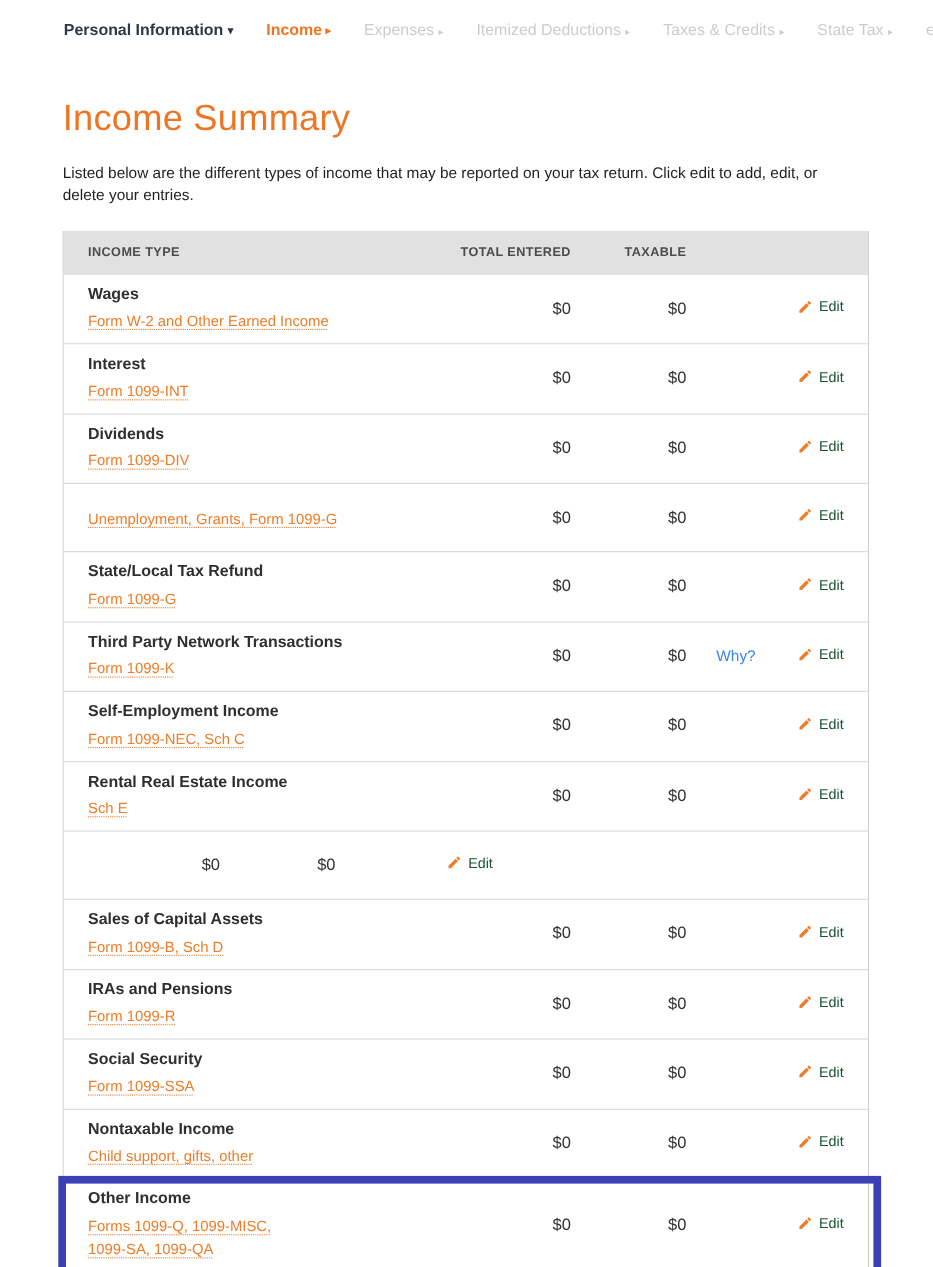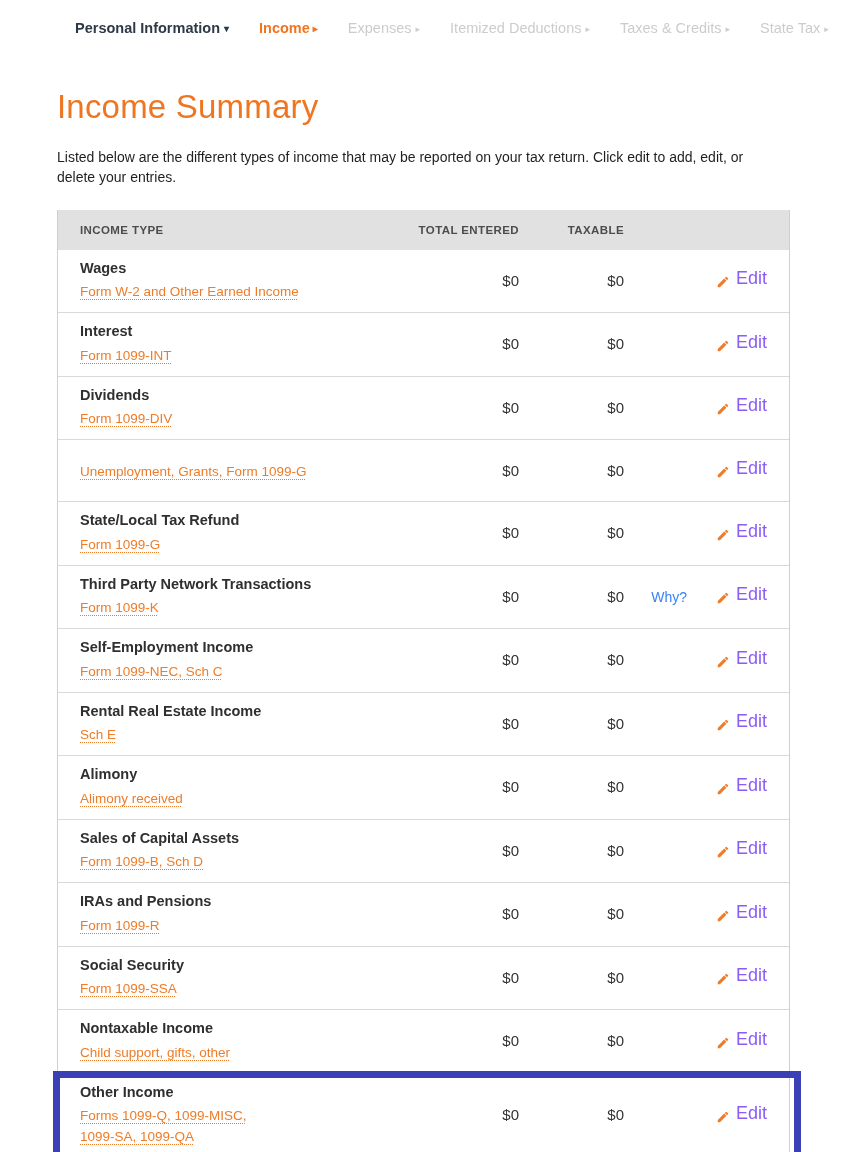--- a/index.html
+++ b/index.html
@@ -3,21 +3,21 @@
 <meta charset="utf-8">
 <style>
   * { margin:0; padding:0; box-sizing:border-box; }
   html,body { width:848px; background:#ffffff; font-family:"Liberation Sans", sans-serif; }
   body { height:1152px; overflow:hidden; color:#2f2f2f; }
 
   .page { width:848px; padding:20px 0 0 0; }
   .content { width:733px; margin-left:57px; }
 
   
-  .top-nav { display:flex; align-items:center; margin-left:75px; margin-right:18px; gap:30px; }
+  .top-nav { display:flex; align-items:center; margin-left:58px; margin-right:18px; gap:30px; }
   .nav-item { font-size:14.5px; white-space:nowrap; cursor:pointer; display:inline-flex; align-items:center; gap:4px; }
   .nav-item .caret { font-size:10px; line-height:1; position:relative; top:1px; }
   .nav-item.dark { color:#2e3947; font-weight:700; }
   .nav-item.current { color:#ee7623; font-weight:700; }
   .nav-item.current .caret { margin-left:-1px; }
   .nav-item.disabled { color:#cccccc; font-weight:400; }
   .nav-item.disabled .caret { font-size:9px; }
 
   
   .page-title { color:#ee7623; font-size:33px; font-weight:500; letter-spacing:.2px; margin:52px 0 0 0; }
@@ -35,21 +35,21 @@
   .col-taxable { width:105px; text-align:right; }
   .col-why     { width:63px; text-align:right; }
   .col-edit    { width:80px; text-align:right; }
 
   .row-name { font-size:14.5px; font-weight:700; color:#2f2f2f; line-height:1.35; }
   .row-link { display:inline-block; font-size:13.5px; color:#ee7c28; margin-top:4px; line-height:1.55;
               text-decoration:underline dotted; text-decoration-thickness:1px; text-underline-offset:3px; cursor:pointer; }
   .amount { font-size:15px; color:#333333; }
   .row-why { font-size:14px; color:#3b82f6; cursor:pointer; display:none; }
   .row.has-why .row-why { display:inline; }
-  .edit-link { display:inline-flex; align-items:flex-end; gap:6px; font-size:18px; color:#8b5cf6; cursor:pointer; }
+  .edit-link { display:inline-flex; align-items:center; gap:6px; font-size:13px; color:#14532d; cursor:pointer; }
   .edit-link svg { display:block; }
 
   
   .row.highlighted { z-index:2; }
   .row.highlighted .row-link { max-width:200px; }
   .row.highlighted::after {
     content:""; position:absolute; pointer-events:none;
     top:-3px; bottom:-6px; left:-5px; right:-12px;
     border:7px solid #3b40b4;
   }
@@ -295,24 +295,20 @@
         <span>
                   <svg width="14" height="14" viewBox="0 0 24 24" fill="#ee7c28">
                     <path d="M3 17.25V21h3.75L17.81 9.94l-3.75-3.75L3 17.25zM20.71 7.04a1 1 0 0 0 0-1.42l-2.34-2.34a1 1 0 0 0-1.42 0l-1.83 1.83 3.75 3.75 1.84-1.82z"></path>
                   </svg>
                 </span>
         <span class="edit-text">Edit</span>
       </a>
     </div>
   </div>
           <div class="row">
-    <div class="col-type">
-      <div class="row-name">Alimony</div>
-      <a class="row-link">Alimony received</a>
-    </div>
     <div class="col-total">
       <span class="amount row-total">$0</span>
     </div>
     <div class="col-taxable">
       <span class="amount row-taxable">$0</span>
     </div>
     <div class="col-why">
       
     </div>
     <div class="col-edit">

